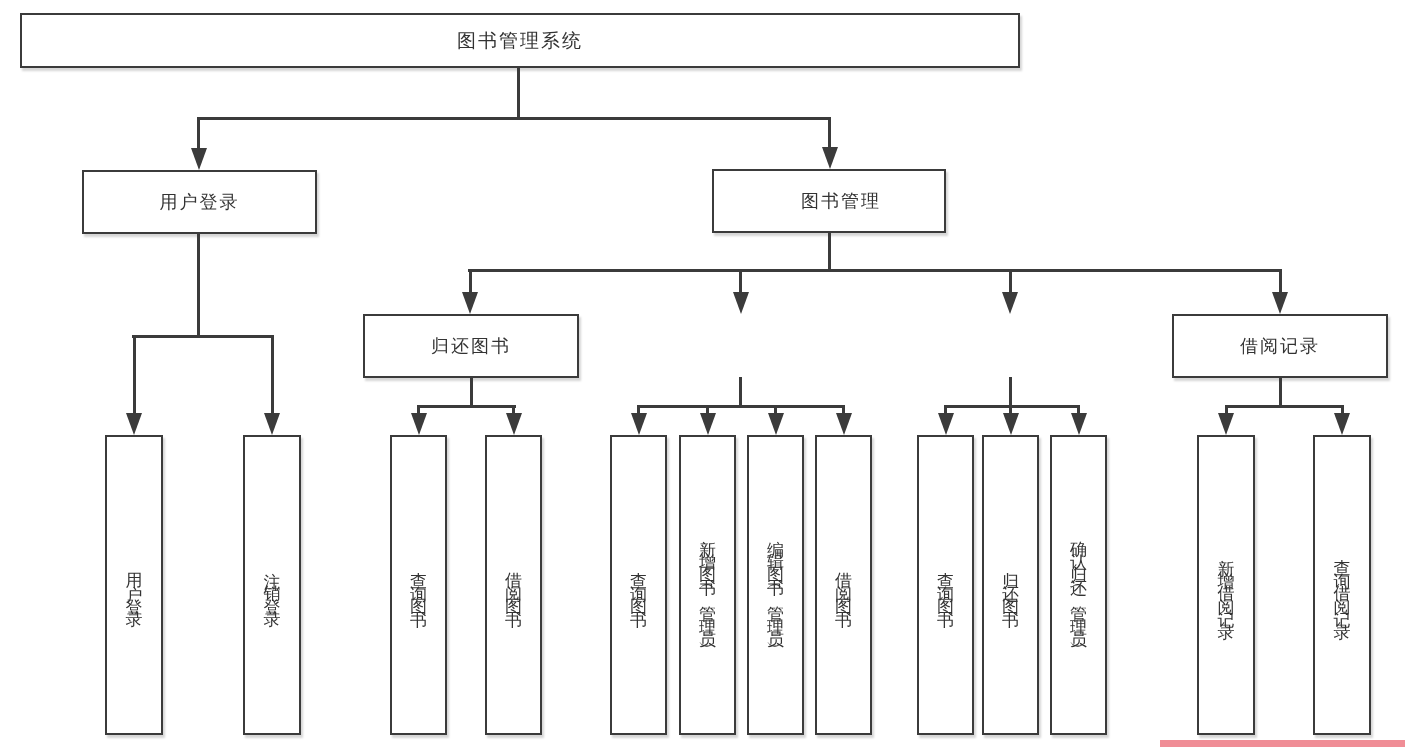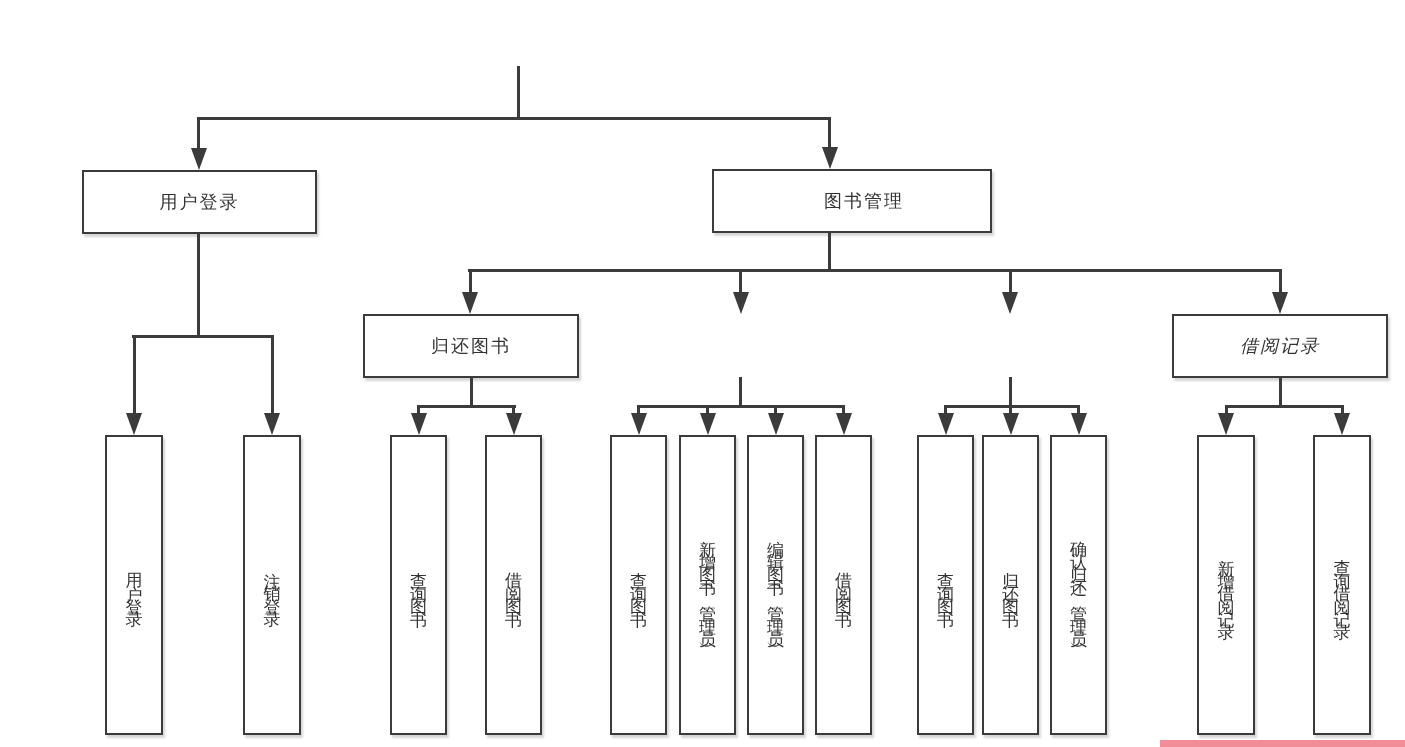--- a/index.html
+++ b/index.html
@@ -28,32 +28,35 @@
     font-size:20px;color:#a8a8a8;letter-spacing:0.5px;white-space:nowrap;
   }
   .watermark-bar{position:absolute;left:1160px;top:740px;width:245px;height:7px;background:#f08d96;}
   .title-box{font-size:19px;}
 </style>
 </head>
 <body>
 
 <div id="stage">
 
+  <div class="box title-box" style="left:20px;top:13px;width:1000px;height:55px;">
+    <span>图书管理系统</span>
+  </div>
 
   <div class="line" style="left:517px;top:66px;width:3px;height:53px;"></div>
   <div class="line" style="left:197px;top:117px;width:634px;height:3px;"></div>
   <div class="line" style="left:197px;top:118px;width:3px;height:32px;"></div>
   <div class="arrow" style="left:190.5px;top:148px;"></div>
   <div class="line" style="left:828px;top:118px;width:3px;height:31px;"></div>
   <div class="arrow" style="left:821.5px;top:147px;"></div>
 
   <div class="box" style="left:82px;top:170px;width:235px;height:64px;">
     <span>用户登录</span>
   </div>
-  <div class="box" style="left:712px;top:169px;width:280px;height:64px;padding-left:24px;">
+  <div class="box" style="left:712px;top:169px;width:234px;height:64px;padding-left:24px;">
     <span>图书管理</span>
   </div>
 
   <div class="line" style="left:197px;top:233px;width:3px;height:105px;"></div>
   <div class="line" style="left:132px;top:335px;width:142px;height:3px;"></div>
   <div class="line" style="left:132.5px;top:336px;width:3px;height:80px;"></div>
   <div class="arrow" style="left:126px;top:413px;"></div>
   <div class="line" style="left:270.5px;top:336px;width:3px;height:80px;"></div>
   <div class="arrow" style="left:264px;top:413px;"></div>
 
@@ -64,21 +67,21 @@
   <div class="line" style="left:739px;top:270px;width:3px;height:25px;"></div>
   <div class="arrow" style="left:732.5px;top:292px;"></div>
   <div class="line" style="left:1008.5px;top:270px;width:3px;height:25px;"></div>
   <div class="arrow" style="left:1002px;top:292px;"></div>
   <div class="line" style="left:1278.5px;top:270px;width:3px;height:25px;"></div>
   <div class="arrow" style="left:1272px;top:292px;"></div>
 
   <div class="box" style="left:363px;top:314px;width:216px;height:64px;">
     <span>归还图书</span>
   </div>
-  <div class="box" style="left:1172px;top:314px;width:216px;height:64px;font-style:italic;">
+  <div class="box" style="left:1172px;top:314px;width:216px;height:64px;">
     <span>借阅记录</span>
   </div>
 
   <div class="line" style="left:469.5px;top:377px;width:3px;height:31px;"></div>
   <div class="line" style="left:417px;top:405px;width:99px;height:3px;"></div>
   <div class="line" style="left:417px;top:406px;width:3px;height:11px;"></div>
   <div class="arrow" style="left:410.5px;top:413px;"></div>
   <div class="line" style="left:512px;top:406px;width:3px;height:11px;"></div>
   <div class="arrow" style="left:505.5px;top:413px;"></div>
 

